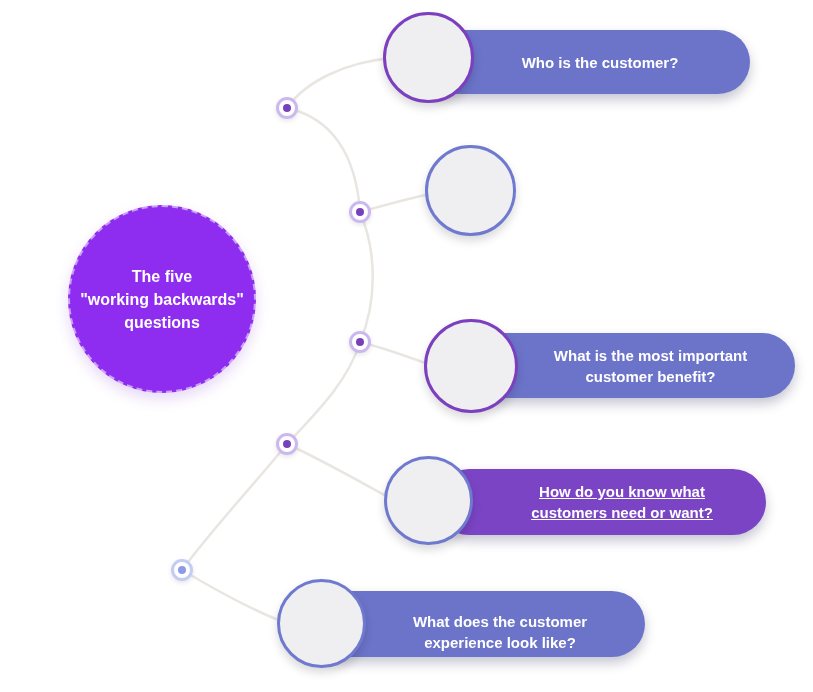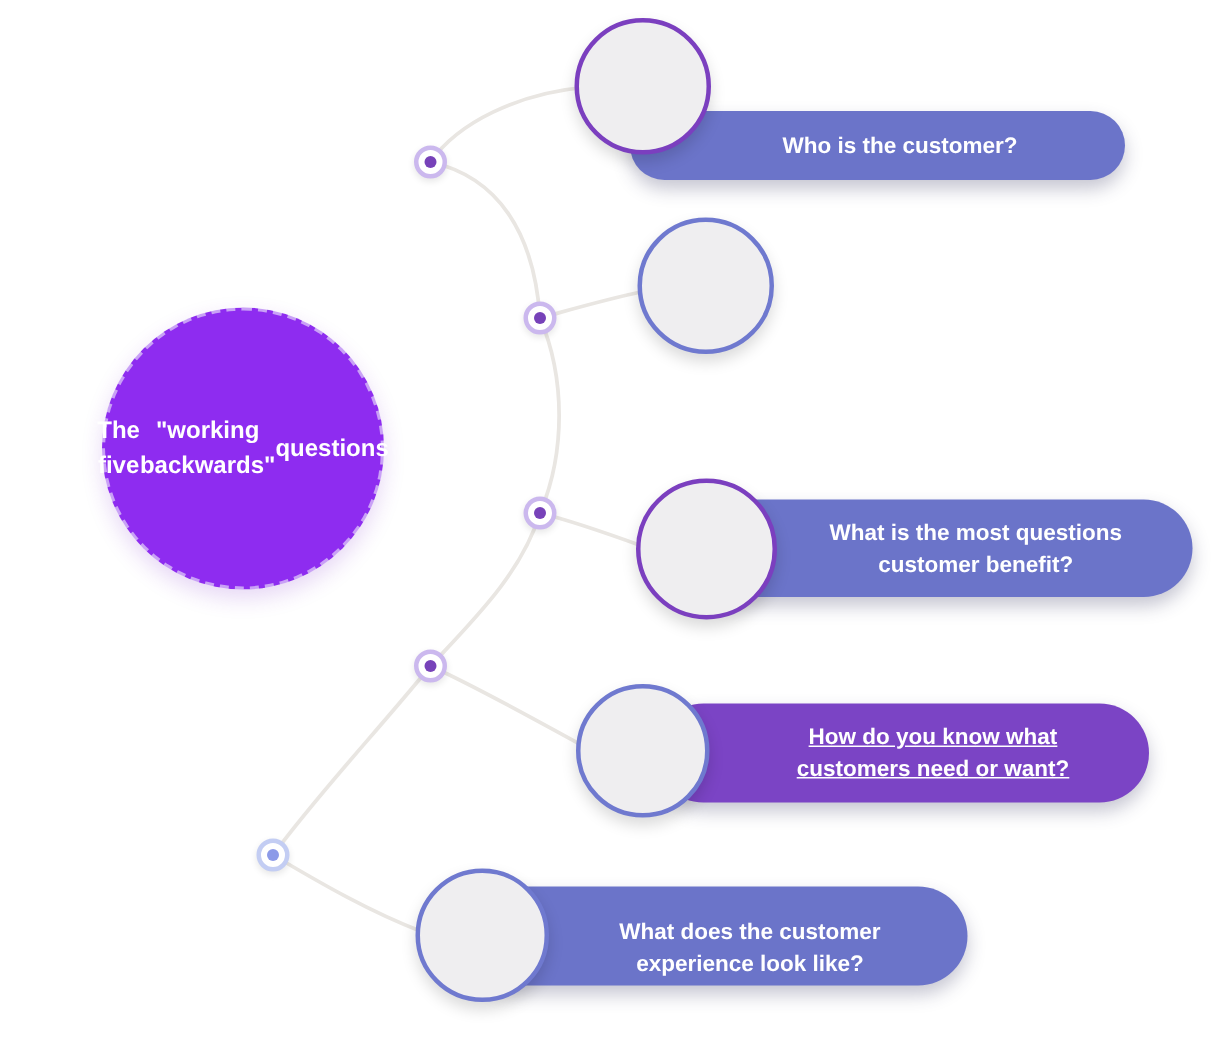--- a/index.html
+++ b/index.html
@@ -36,21 +36,21 @@
     width: 188px; height: 188px;
     border-radius: 50%;
     background: var(--main-circle, #8e2cf0);
     border: 2px dashed var(--main-circle-dash, #c9a1f6);
     color: var(--text, #ffffff);
     font-weight: 700;
     font-size: 16px;
     line-height: 23px;
     text-align: center;
     display: flex;
-    flex-direction: row;
+    flex-direction: column;
     align-items: center;
     justify-content: center;
     z-index: 2;
     box-shadow: 0 6px 14px rgba(120, 40, 200, 0.18);
   }
 
   
   .node {
     position: absolute;
     width: 22px; height: 22px;
@@ -101,21 +101,21 @@
   .qcircle[data-variant="violet"]     { border-color: var(--circle-violet, #7b3fbf); }
   .qcircle[data-variant="periwinkle"] { border-color: var(--circle-periwinkle, #6f79cf); }
 
   
   .qcircle.c1 { left: 383px; top: 12px;  width: 91px; height: 91px; }
   .qcircle.c2 { left: 425px; top: 145px; width: 91px; height: 91px; }
   .qcircle.c3 { left: 424px; top: 319px; width: 94px; height: 94px; }
   .qcircle.c4 { left: 384px; top: 456px; width: 89px; height: 89px; }
   .qcircle.c5 { left: 277px; top: 579px; width: 89px; height: 89px; }
 
-  .pill.p1 { left: 420px; top: 30px;  width: 330px; height: 46px; padding: 0 30px 0 60px; margin-top: 44px; }
+  .pill.p1 { left: 420px; top: 30px;  width: 330px; height: 64px; padding: 0 30px 0 60px; }
   .pill.p2 { left: 462px; top: 159px; width: 333px; height: 63px; padding: 0 18px 0 62px; }
   .pill.p3 { left: 462px; top: 333px; width: 333px; height: 65px; padding: 0 18px 0 62px; }
   .pill.p4 { left: 436px; top: 469px; width: 330px; height: 66px; padding: 0 18px 0 60px; text-decoration: underline; }
   .pill.p5 { left: 313px; top: 591px; width: 332px; height: 66px; padding: 16px 18px 0 60px; }
 
   .pill.p3 .pill-text { max-width: 215px; }
   .pill.p4 .pill-text { max-width: 205px; }
   .pill.p5 .pill-text { max-width: 205px; }
 
   .node.n1 { left: 276px; top: 97px; }
@@ -164,21 +164,21 @@
     </div>
 
   <div class="pill p1" data-variant="periwinkle">
     <span class="pill-text">Who is the customer?</span>
   </div>
   <div class="qcircle c1" data-variant="violet"></div>
 
   <div class="qcircle c2" data-variant="periwinkle"></div>
 
   <div class="pill p3" data-variant="periwinkle">
-    <span class="pill-text">What is the most questions customer benefit?</span>
+    <span class="pill-text">What is the most important customer benefit?</span>
   </div>
   <div class="qcircle c3" data-variant="violet"></div>
 
   <div class="pill p4" data-variant="violet">
     <span class="pill-text">How do you know what customers need or want?</span>
   </div>
   <div class="qcircle c4" data-variant="periwinkle"></div>
 
   <div class="pill p5" data-variant="periwinkle">
     <span class="pill-text">What does the customer experience look like?</span>

